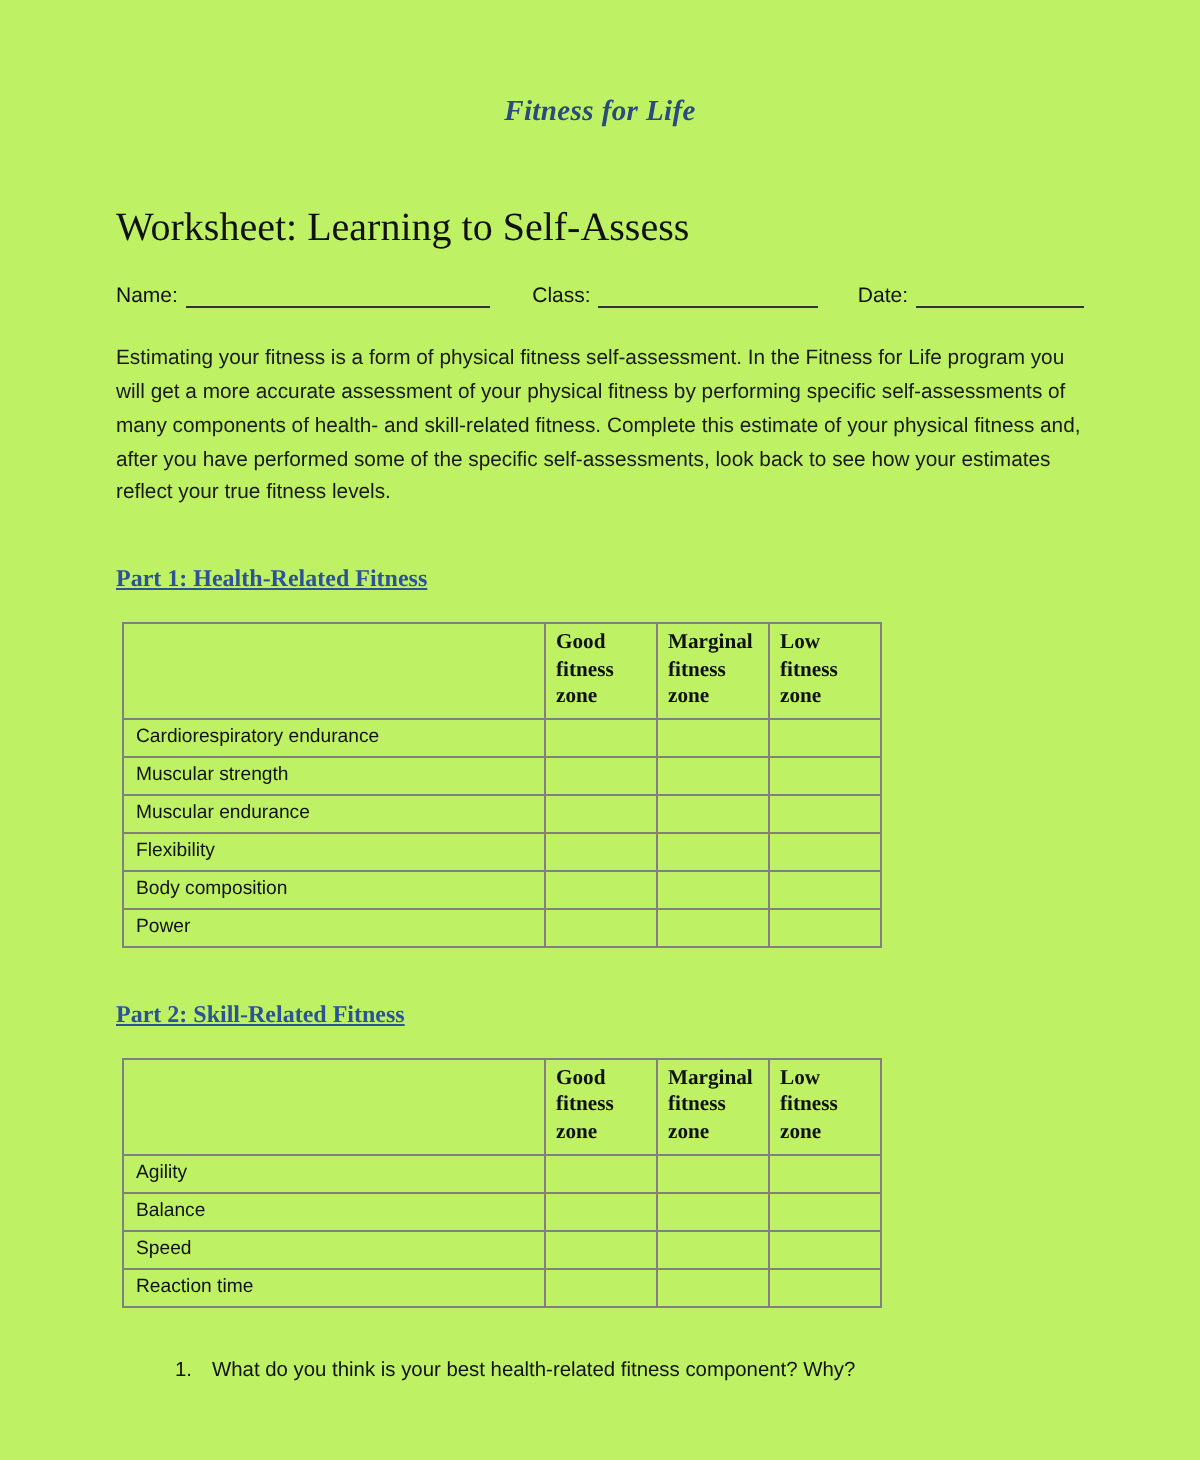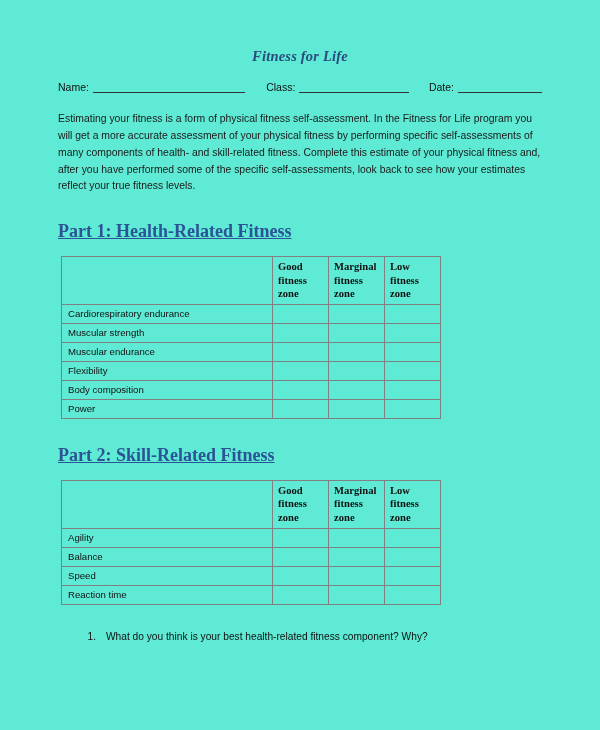--- a/index.html
+++ b/index.html
@@ -11,21 +11,21 @@
     height: 730px;
     background: #ffffff;
     font-family: "Liberation Sans", sans-serif;
     color: #1a1a1a;
     overflow: hidden;
   }
   .page {
     position: relative;
     width: 600px;
     height: 730px;
-    background: #5eead4;
+    background: #bef264;
     box-sizing: border-box;
     padding: 40px 58px 0 58px;
   }
   .doc-header {
     text-align: center;
     font-family: "Liberation Serif", serif;
     font-style: italic;
     font-weight: bold;
     font-size: 14.5px;
     color: #2b4a7d;
@@ -68,21 +68,21 @@
   .intro {
     margin: 18px 0 0 0;
     font-size: 10.4px;
     line-height: 1.62;
     color: #1a1a1a;
     text-align: left;
   }
 
   .part-heading {
     font-family: "Liberation Serif", serif;
-    font-size: 18px;
+    font-size: 12px;
     font-weight: bold;
     color: #2b5395;
     text-decoration: underline;
     margin: 26px 0 0 0;
   }
   .part-heading.second {
   }
 
   table.grid {
     border-collapse: collapse;
@@ -139,20 +139,21 @@
     flex: 1 1 auto;
   }
 </style>
 </head>
 <body>
 
 <div class="page">
 
   <div class="doc-header">Fitness for Life</div>
 
+  <div class="worksheet-title">Worksheet: Learning to Self-Assess</div>
 
   <div class="fields-row">
     <span class="field">
       <span class="field-label">Name:</span>
       <span class="field-line line-name"></span>
     </span>
     <span class="gap-a"></span>
     <span class="field">
       <span class="field-label">Class:</span>
       <span class="field-line line-class"></span>

